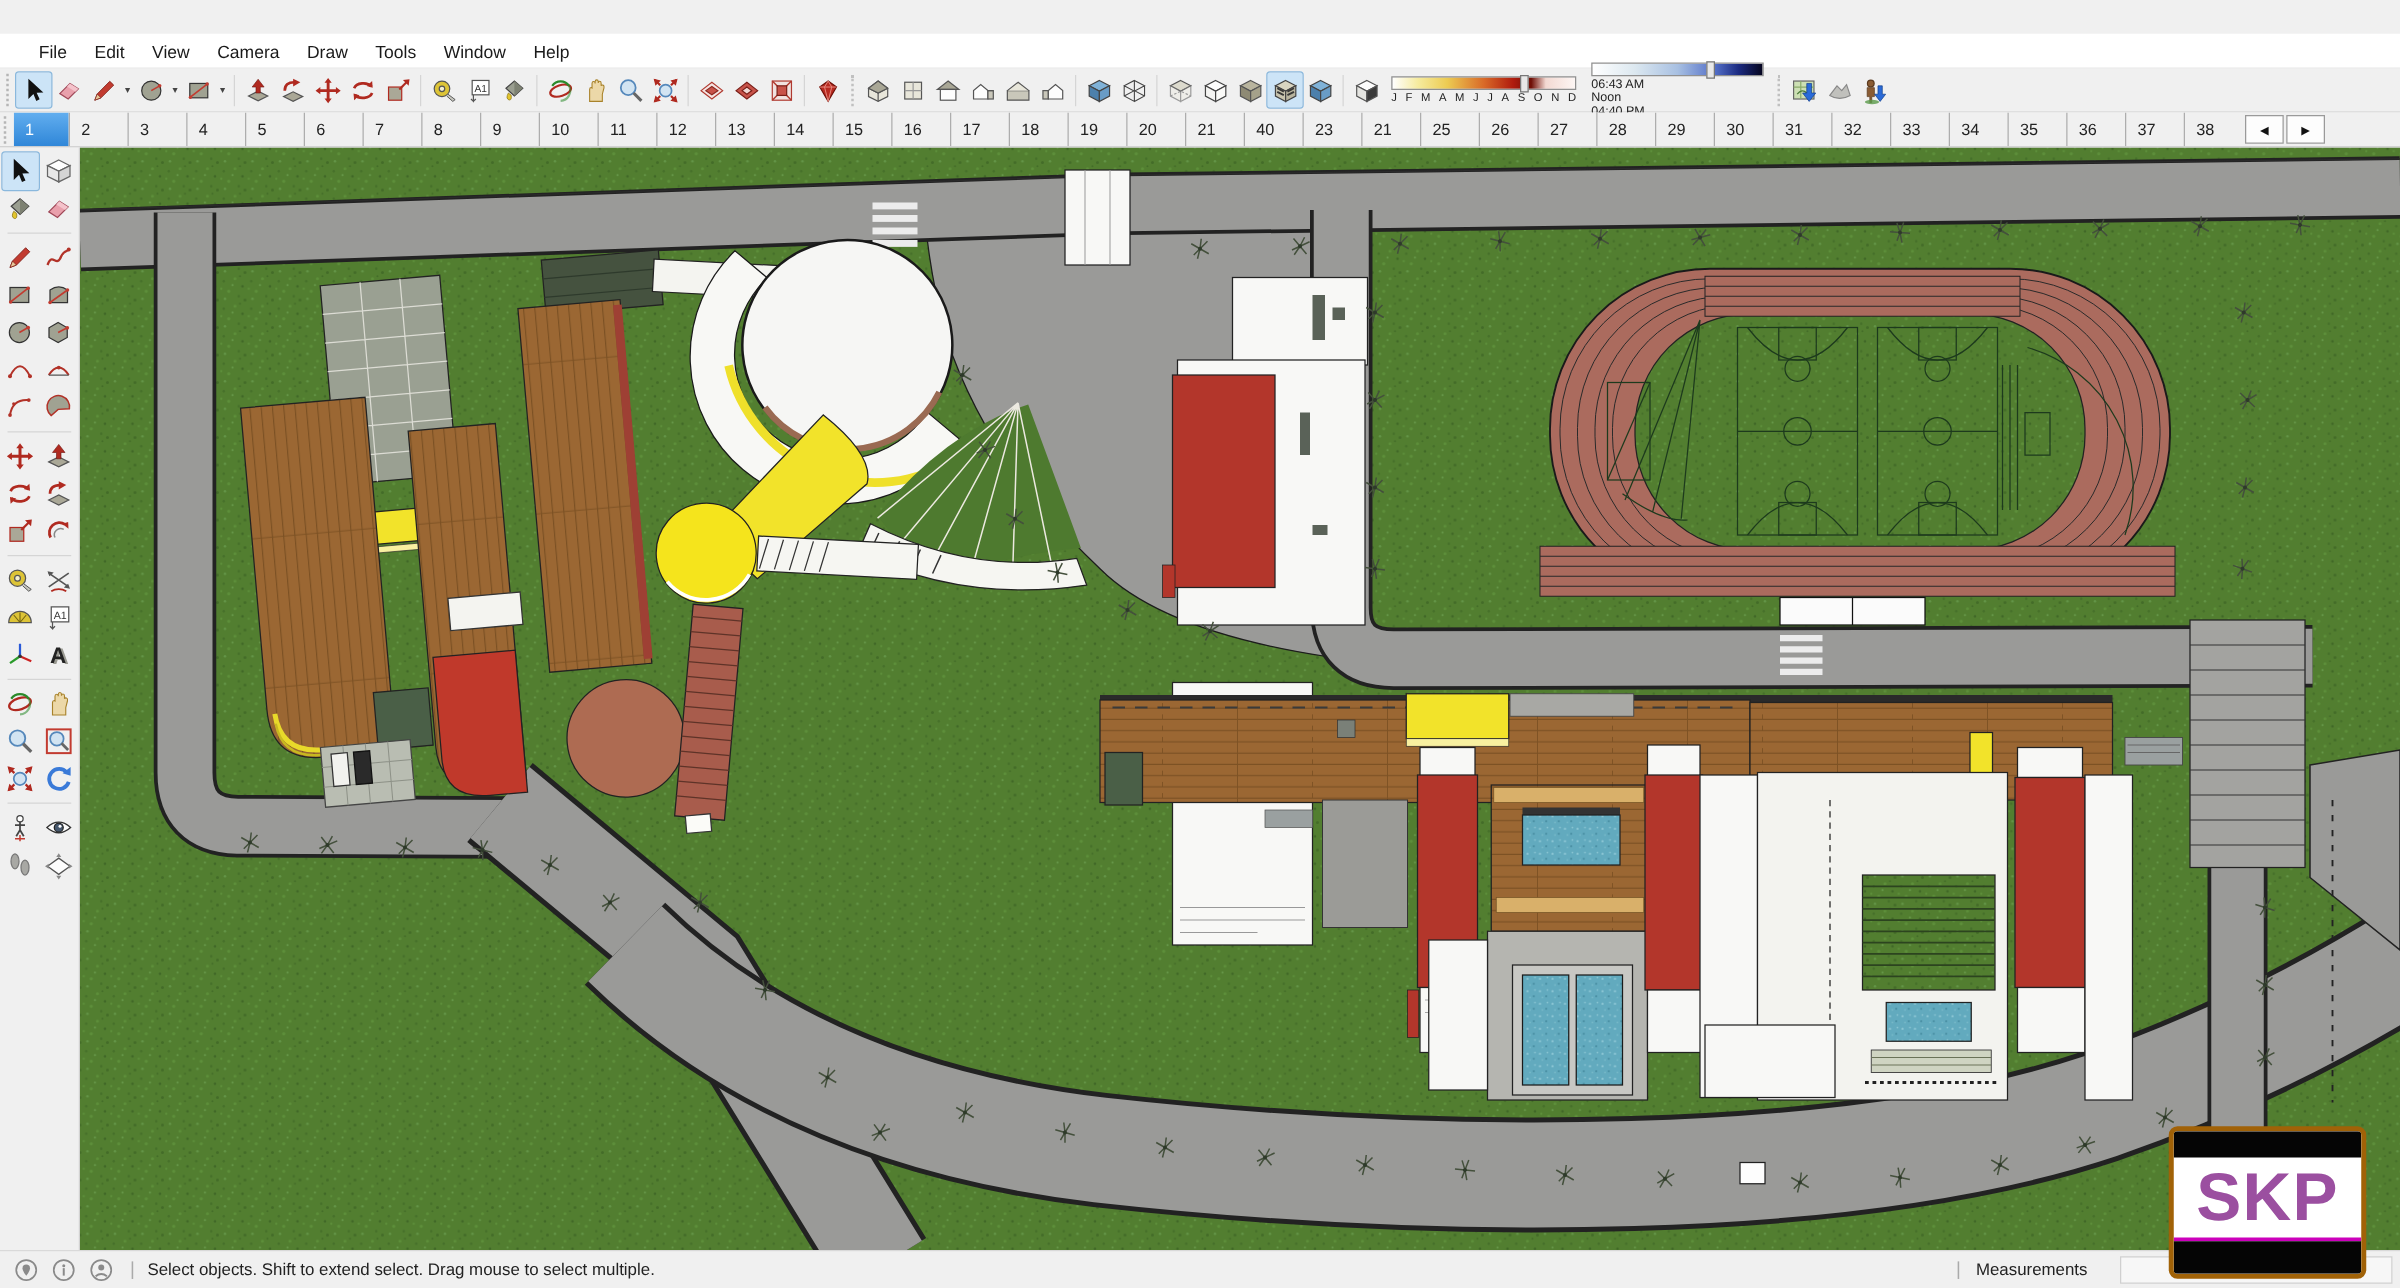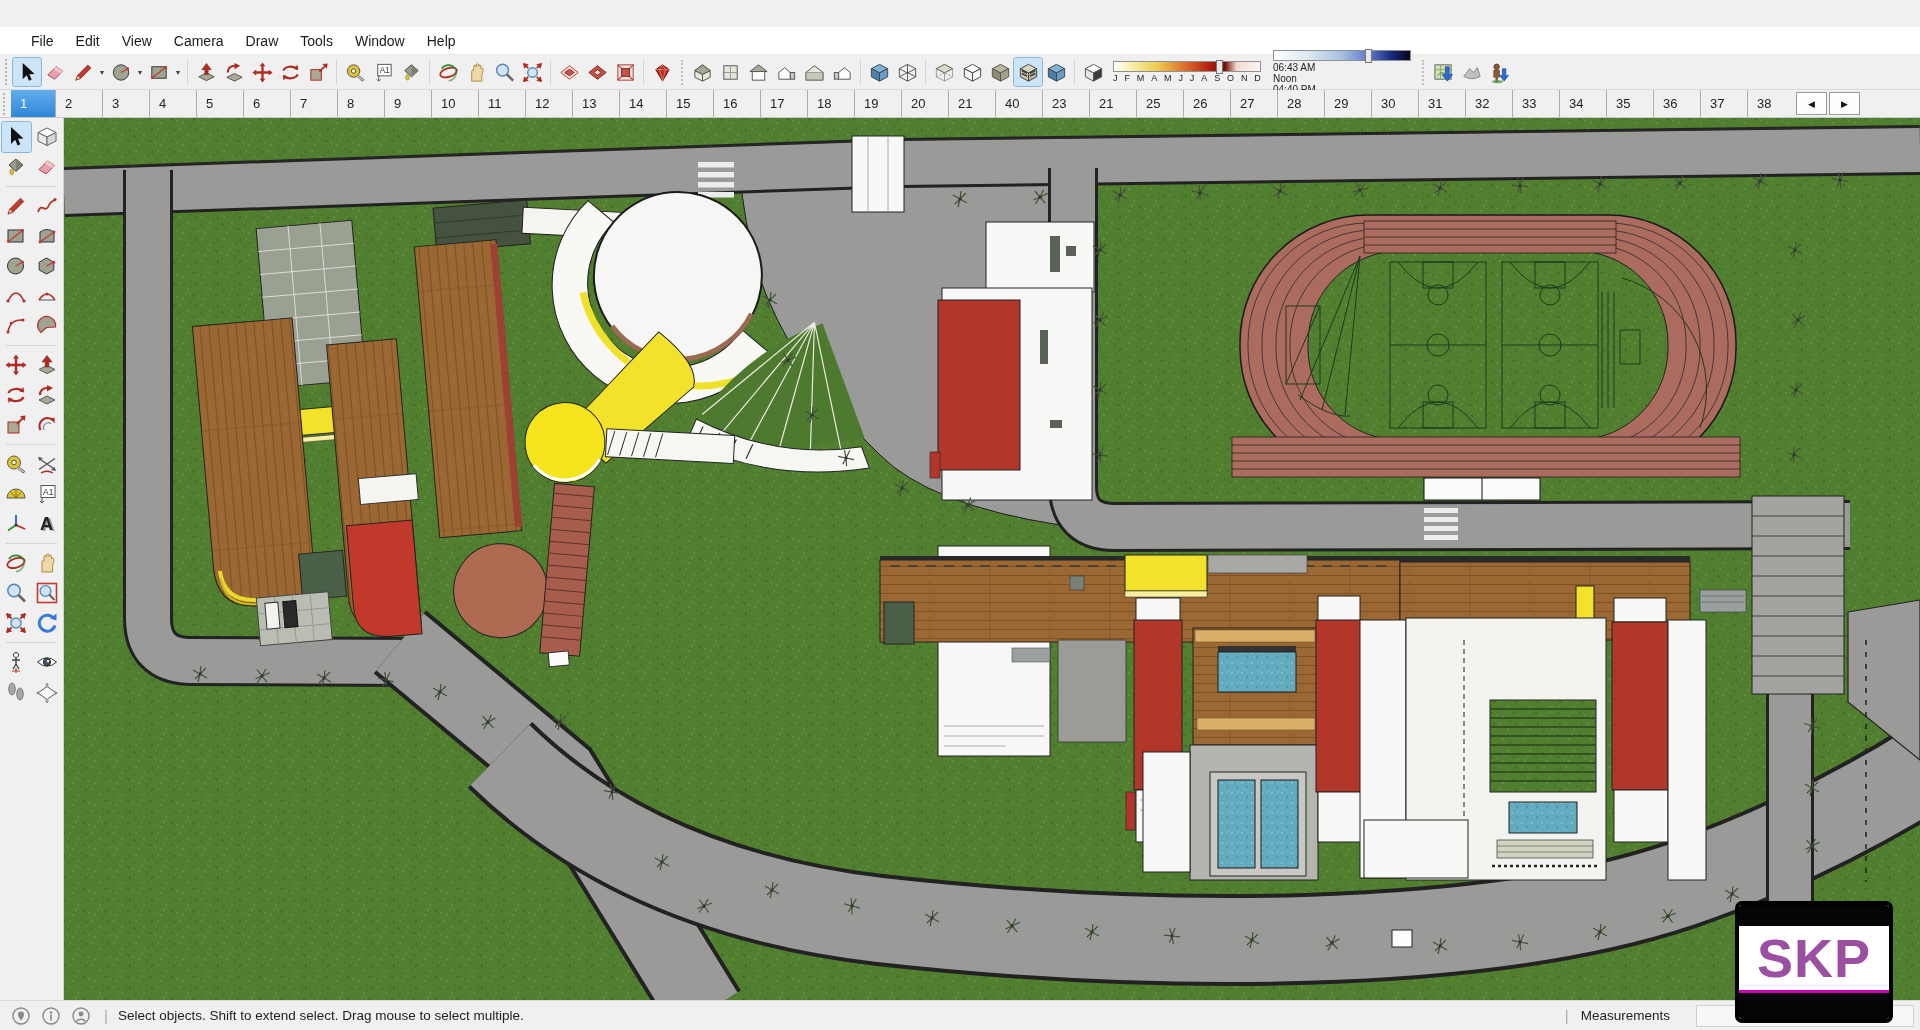--- a/index.html
+++ b/index.html
@@ -58,21 +58,21 @@
   #statusbar { position:absolute; left:0; top:1000px; width:1920px; height:30px; background:#f0f0f0; border-top:1px solid #d9d9d9; display:flex; align-items:center; }
   .status-ico { margin-left:12px; }
   #status-sep { color:#aaa; margin:0 10px 0 14px; font-size:15px; }
   #status-msg { font-size:13.5px; color:#222; }
   #meas-wrap { position:absolute; right:6px; display:flex; align-items:center; }
   #meas-sep { color:#aaa; margin-right:12px; font-size:15px; }
   #meas-label { font-size:13.5px; color:#222; margin-right:26px; }
   #meas-input { width:218px; height:22px; border:1px solid #d0d0d0; background:#f7f7f7; font-size:13px; padding:0 4px; }
 
   
-  #skp { position:absolute; left:1735px; top:901px; width:158px; height:122px; background:#ffffff; border:4px solid #000000; border-radius:7px; overflow:hidden; z-index:60; display:flex; flex-direction:column; }
+  #skp { position:absolute; left:1735px; top:901px; width:158px; height:122px; background:#ffffff; border:4px solid #a16207; border-radius:7px; overflow:hidden; z-index:60; display:flex; flex-direction:column; }
   #skp .band-top { height:21px; background:#050505; }
   #skp .mid { flex:1; display:flex; align-items:center; justify-content:center; }
   #skp .skp-text { font-size:54px; font-weight:bold; color:#9b4fa0; letter-spacing:1px; }
   #skp .magenta-line { height:3px; background:#cc00bb; }
   #skp .band-bot { height:26px; background:#050505; }
 </style>
 </head>
 <body>
 
 <svg width="0" height="0" style="position:absolute">

